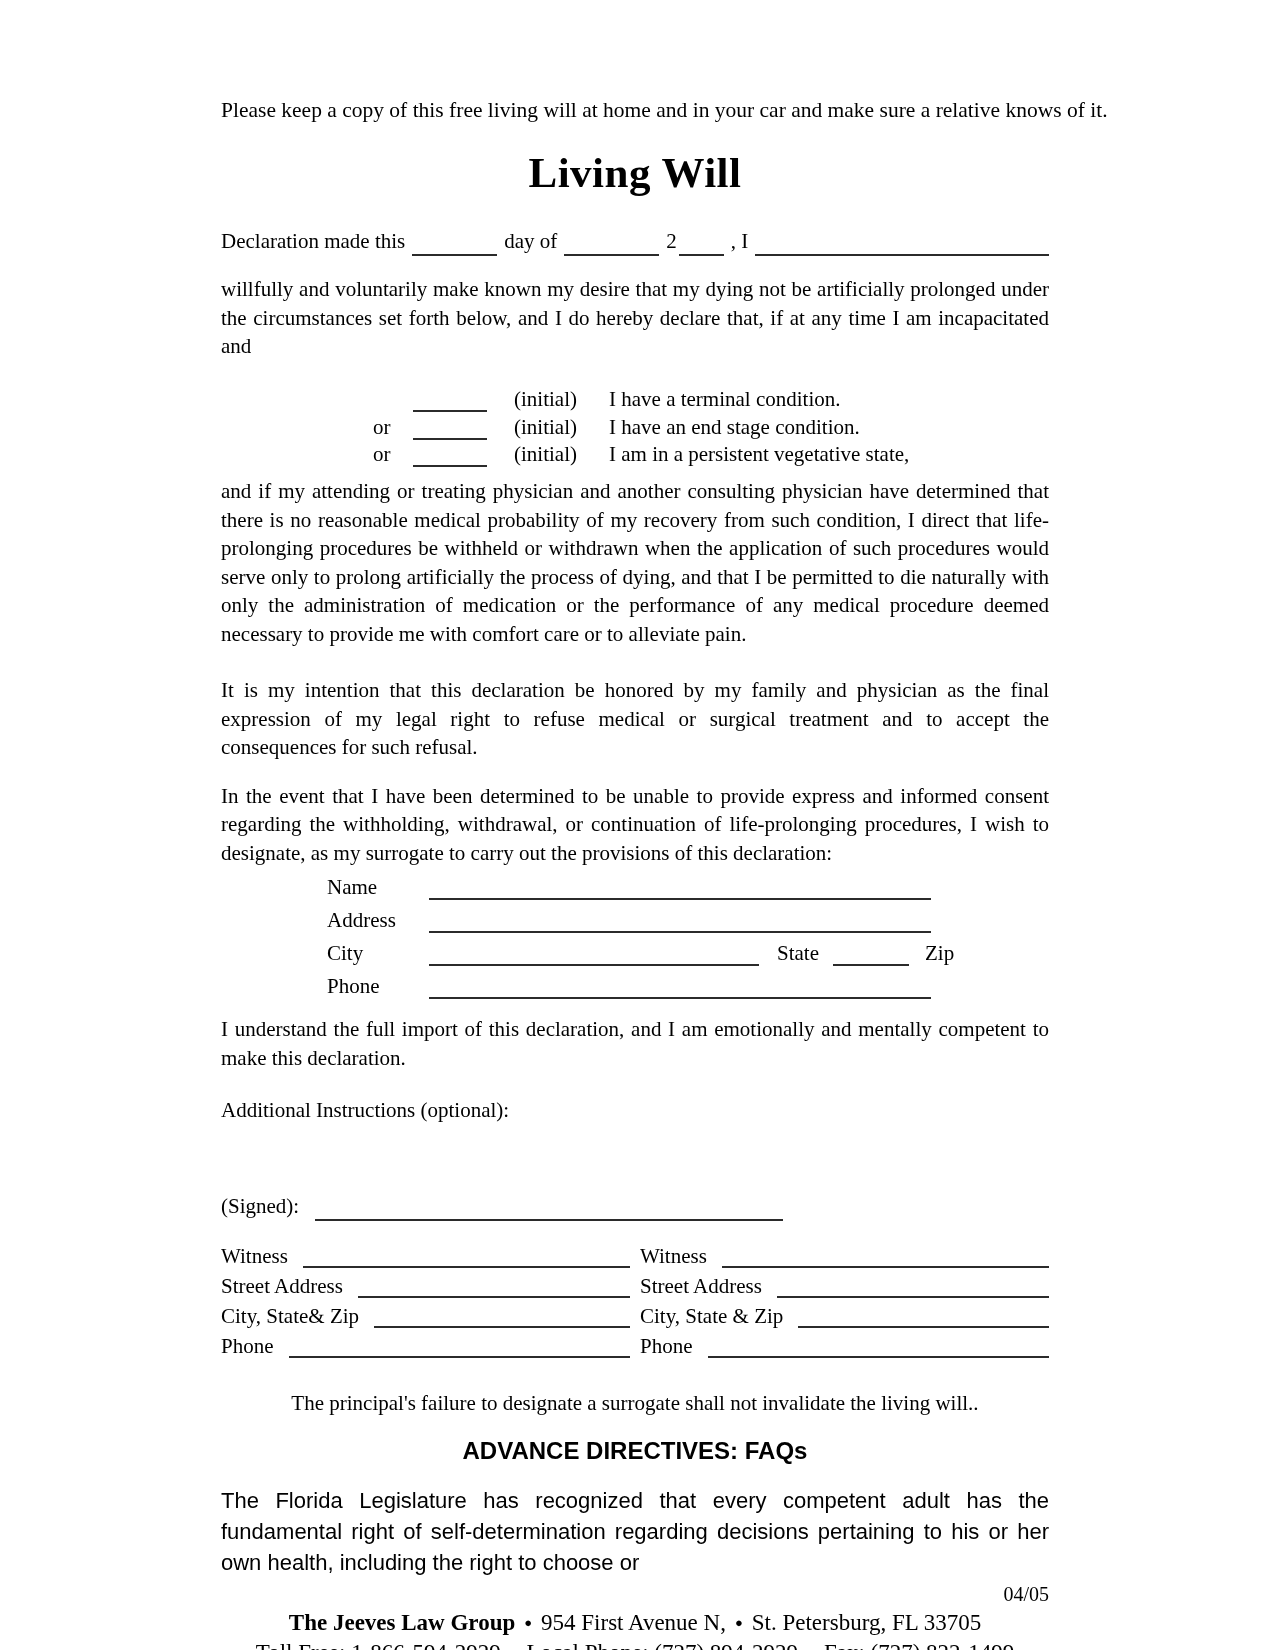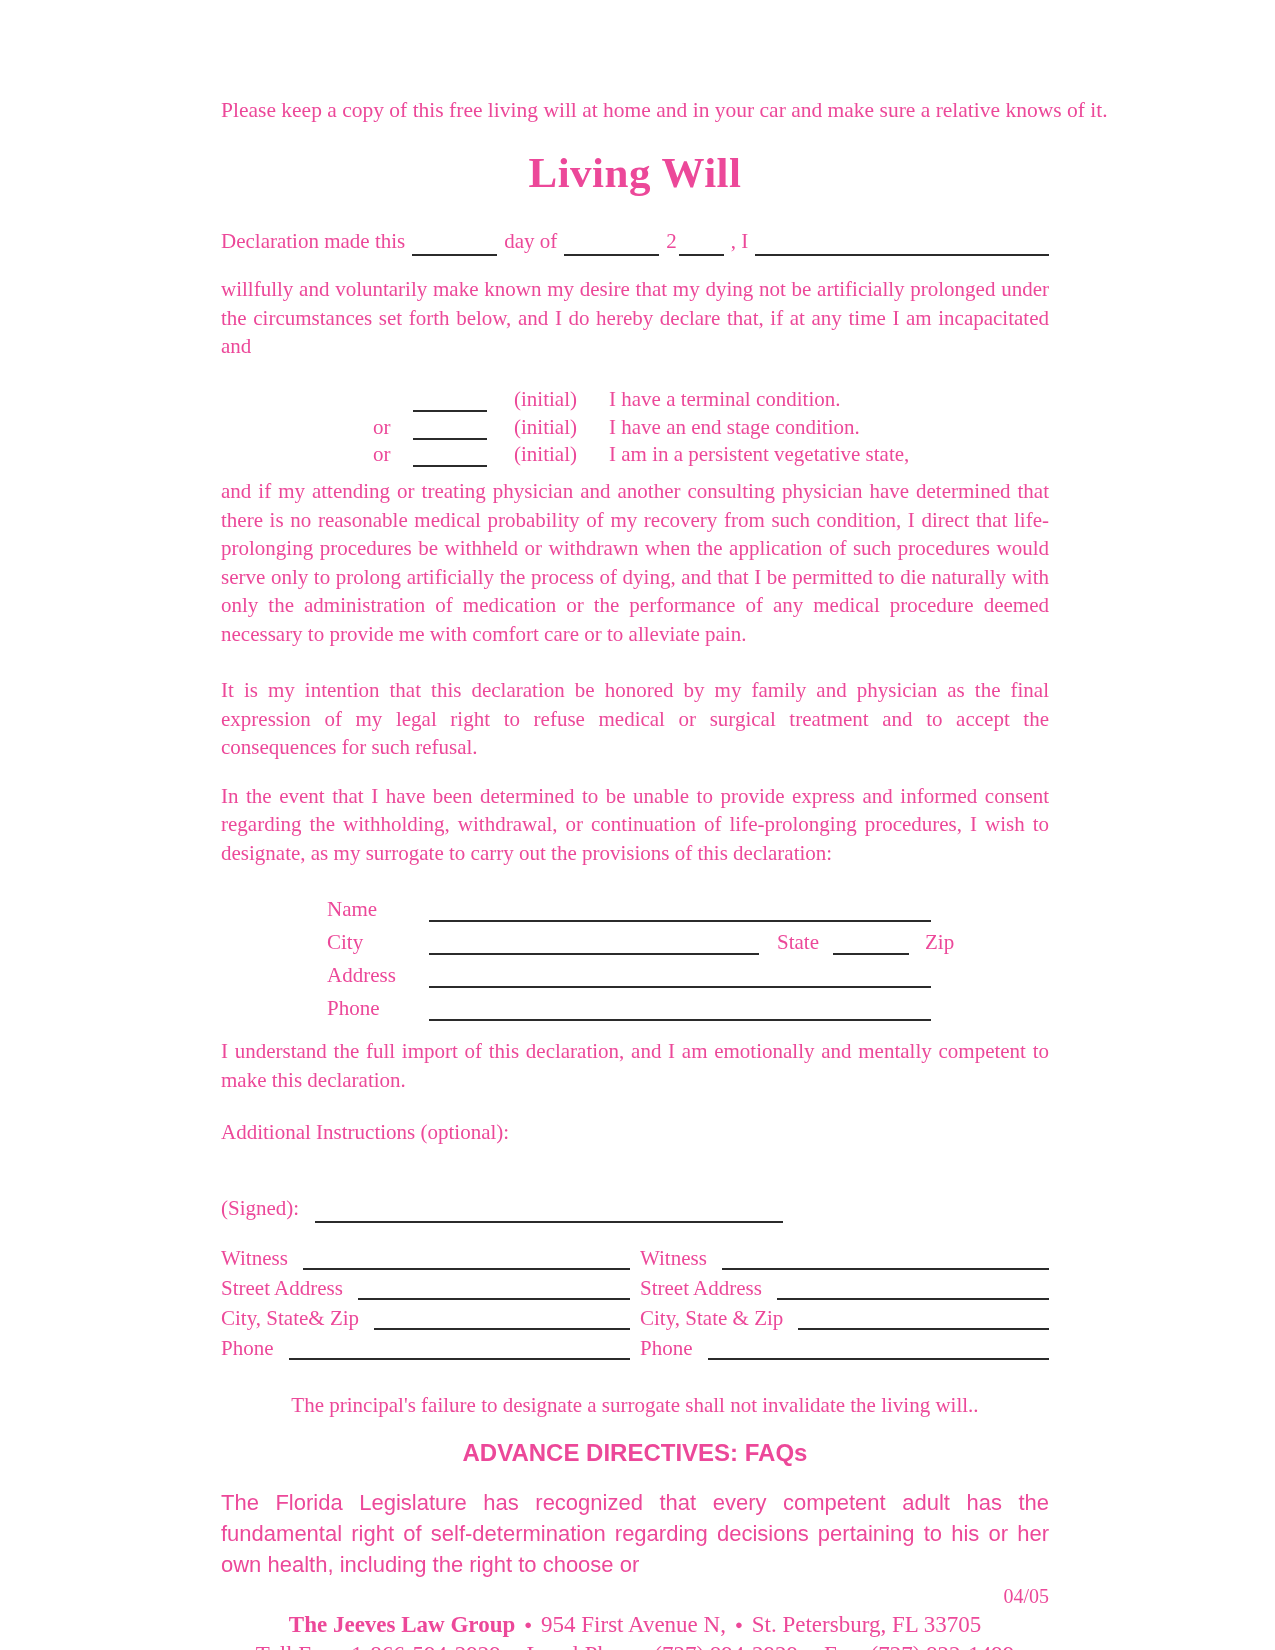--- a/index.html
+++ b/index.html
@@ -3,21 +3,21 @@
 <meta charset="utf-8">
 <style>
   * { margin: 0; padding: 0; box-sizing: border-box; }
   html, body { background: #ffffff; }
   .page {
     position: relative;
     width: 1053px;
     height: 1650px;
     margin: 0 auto;
     background: #ffffff;
-    color: #ec4899;
+    color: #000000;
     font-family: "Liberation Serif", serif;
     padding: 96px 115px 0 110px;
     overflow: hidden;
   }
   .notice { font-size: 21.5px; line-height: 29px; white-space: nowrap; }
   .title {
     margin-top: 24px;
     text-align: center;
     font-size: 43px;
     line-height: 48px;
@@ -55,33 +55,33 @@
   .cond-row { display: flex; align-items: flex-end; height: 27.5px; }
   .or-cell { width: 40px; margin-left: 152px; }
   .cblank { width: 74px; height: 21px; margin-right: 27px; }
   .initial-cell { width: 76px; margin-right: 19px; }
 
   .p-direct { margin-top: 10px; }
   .p-intent { margin-top: 28px; }
   .p-event { margin-top: 20px; }
 
   
-  .fields { margin-top: 22px; font-size: 21px; margin-left: 106px; margin-right: 118px; }
+  .fields { font-size: 21px; margin-left: 106px; margin-right: 118px; }
   .frow { display: flex; align-items: flex-end; height: 33px; }
   .flabel { width: 102px; flex: 0 0 102px; }
   .fline { flex: 1 1 auto; height: 25px; border-bottom: 2px solid #2b2b2b; }
   .fline-city { flex: 0 0 330px; }
   .slabel { margin-left: 18px; margin-right: 14px; }
   .sline { flex: 0 0 76px; height: 25px; border-bottom: 2px solid #2b2b2b; }
   .zlabel { margin-left: 16px; margin-right: 14px; }
 
   .p-underst { margin-top: 16px; }
   .p-addl { margin-top: 24px; font-size: 21px; line-height: 29px; }
 
-  .signed-row { margin-top: 46px; display: flex; align-items: flex-end; font-size: 21px; line-height: 30px; }
+  .signed-row { margin-top: 66px; display: flex; align-items: flex-end; font-size: 21px; line-height: 30px; }
   .signed-line { width: 468px; height: 25px; margin-left: 16px; }
 
   
   .wgrid { margin-top: 20px; display: flex; gap: 10px; font-size: 21px; }
   .wcol { flex: 1 1 0; }
   .wrow { display: flex; align-items: center; height: 30px; }
   .wlabel { white-space: nowrap; margin-right: 15px; }
   .wline { flex: 1 1 auto; height: 24px; border-bottom: 2px solid #2b2b2b; }
 
   .principal { margin-top: 28px; text-align: center; font-size: 21px; line-height: 29px; }
@@ -155,29 +155,29 @@
   <p class="serif-body just p-intent">It is my intention that this declaration be honored by my family and physician as the final expression of my legal right to refuse medical or surgical treatment and to accept the consequences for such refusal.</p>
 
   <p class="serif-body just p-event">In the event that I have been determined to be unable to provide express and informed consent regarding the withholding, withdrawal, or continuation of life-prolonging procedures, I wish to designate, as my surrogate to carry out the provisions of this declaration:</p>
 
   <div class="fields">
     <div class="frow">
       <span class="flabel">Name</span>
       <span class="fline"></span>
     </div>
     <div class="frow">
+      <span class="flabel">Address</span>
+      <span class="fline"></span>
+    </div>
+    <div class="frow">
       <span class="flabel">City</span>
       <span class="fline fline-city"></span>
       <span class="slabel">State</span>
       <span class="sline"></span>
       <span class="zlabel">Zip</span>
-      <span class="fline"></span>
-    </div>
-    <div class="frow">
-      <span class="flabel">Address</span>
       <span class="fline"></span>
     </div>
     <div class="frow">
       <span class="flabel">Phone</span>
       <span class="fline"></span>
     </div>
   </div>
 
   <p class="serif-body just p-underst">I understand the full import of this declaration, and I am emotionally and mentally competent to make this declaration.</p>
 

